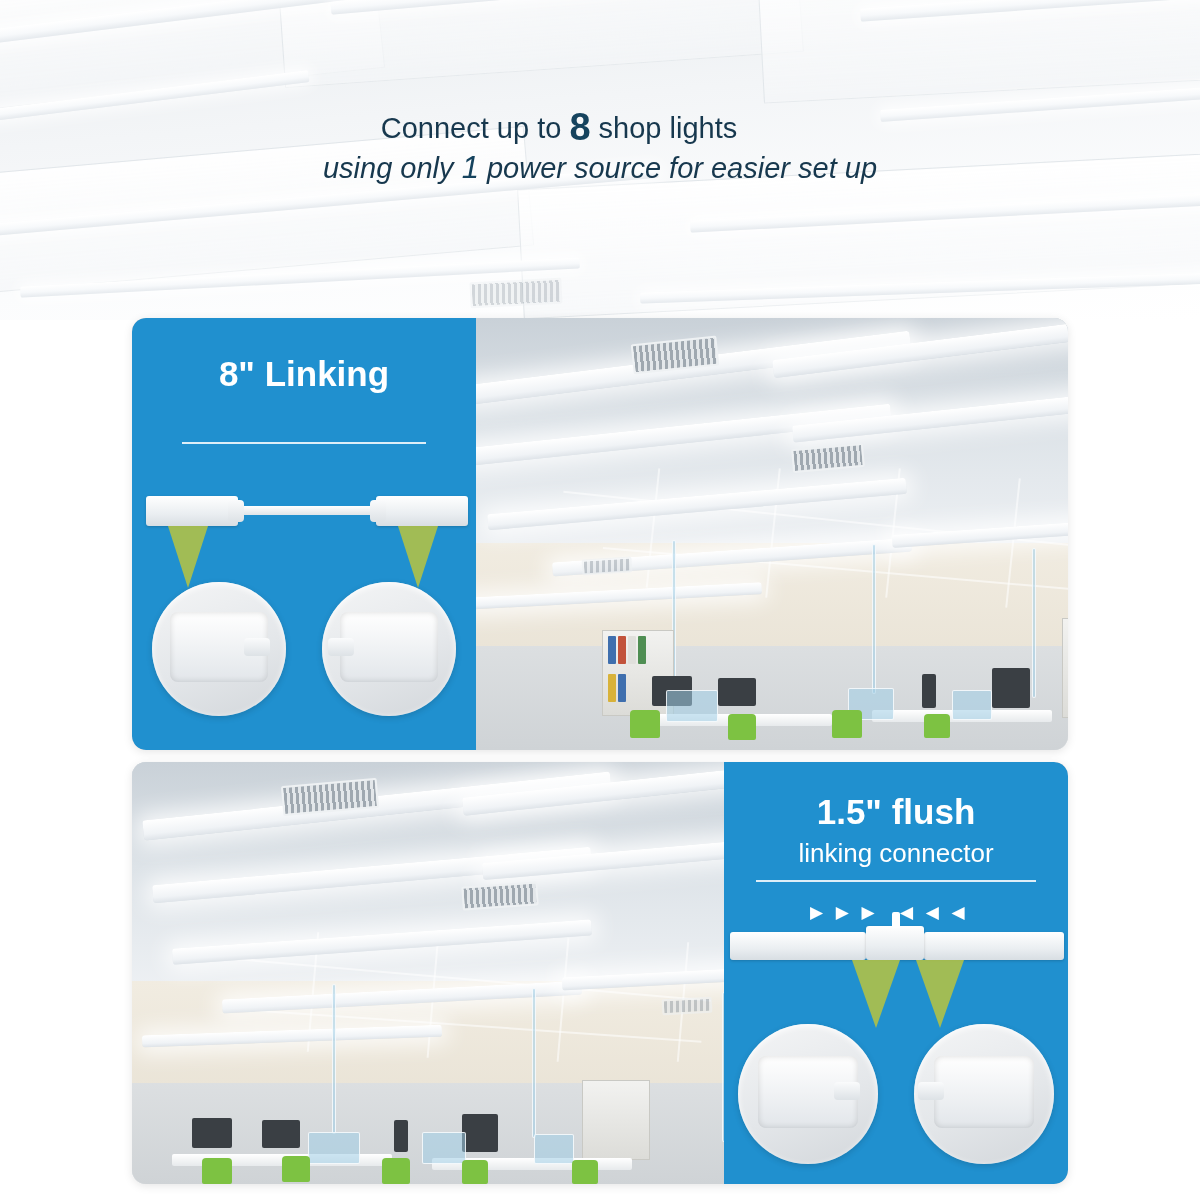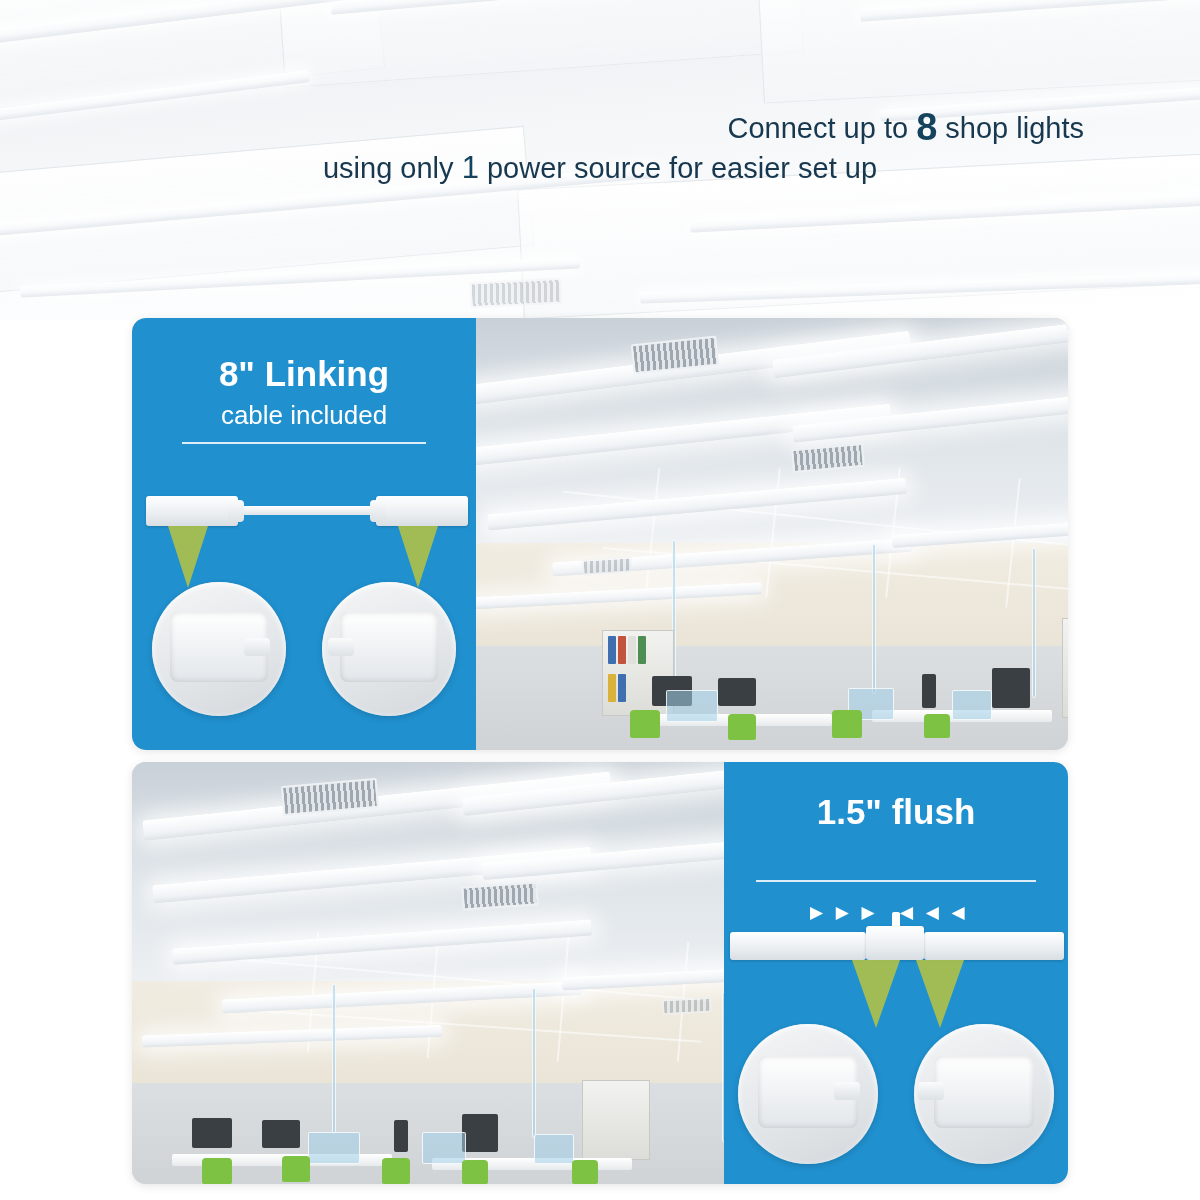--- a/index.html
+++ b/index.html
@@ -41,37 +41,38 @@
     left: 0; top: 26px; width: 1200px;
     text-align: center;
     font-size: 54px;
     font-weight: bold;
     letter-spacing: -0.5px;
     color: #1173bd;
     text-shadow: 0 2px 6px rgba(255,255,255,0.9);
   }
   .sub1 {
     position: absolute;
-    left: 0; top: 106px; width: 1084px;
-    text-align: right;
+    left: 17px; top: 106px; width: 1084px;
+    text-align: center;
     font-size: 29px;
     color: #17384e;
   }
   .sub1 .big {
     font-size: 38px;
     font-weight: bold;
     color: #15435e;
     vertical-align: -2px;
   }
   .sub2 {
     position: absolute;
     left: 0; top: 150px; width: 1200px;
     text-align: center;
     font-size: 29px;
     color: #17384e;
+    font-style: italic;
   }
   .sub2 .big { font-size: 31px; color: #15435e; }
 
   
   .panel {
     position: absolute;
     border-radius: 14px;
     overflow: hidden;
     background: #cfd6dc;
     box-shadow: 0 2px 10px rgba(0,0,0,0.10);
@@ -298,21 +299,20 @@
 
       <div class="chair" style="left:498px; top:392px; width:30px; height:28px;"></div>
       <div class="chair" style="left:596px; top:396px; width:28px; height:26px;"></div>
       <div class="chair" style="left:700px; top:392px; width:30px; height:28px;"></div>
       <div class="chair" style="left:792px; top:396px; width:26px; height:24px;"></div>
 
     </div>
 
     <div class="blue-box" id="blue-top">
       <div class="bb-title" style="top:36px;">8" Linking</div>
-      <div class="bb-sub" style="top:82px;">cable included</div>
       <div class="bb-rule" style="left:50px; top:124px; width:244px;"></div>
 
       <div class="conn-bar" style="left:14px; top:178px; width:92px; height:30px;"></div>
       <div class="conn-bar" style="left:244px; top:178px; width:92px; height:30px;"></div>
       <div class="conn-cable" style="left:100px; top:188px; width:150px;"></div>
       <div class="plug" style="left:96px; top:182px; width:16px; height:22px;"></div>
       <div class="plug" style="left:238px; top:182px; width:16px; height:22px;"></div>
 
       <div class="beam" style="left:36px; top:208px; border-left:20px solid transparent; border-right:20px solid transparent; border-top:62px solid #b8c43f; opacity:0.85;"></div>
       <div class="beam" style="left:266px; top:208px; border-left:20px solid transparent; border-right:20px solid transparent; border-top:62px solid #b8c43f; opacity:0.85;"></div>
@@ -379,20 +379,21 @@
 
       <div class="chair" style="left:70px; top:396px; width:30px; height:26px;"></div>
       <div class="chair" style="left:150px; top:394px; width:28px; height:26px;"></div>
       <div class="chair" style="left:250px; top:396px; width:28px; height:26px;"></div>
       <div class="chair" style="left:330px; top:398px; width:26px; height:24px;"></div>
       <div class="chair" style="left:440px; top:398px; width:26px; height:24px;"></div>
     </div>
 
     <div class="blue-box" id="blue-bottom">
       <div class="bb-title" style="top:30px;">1.5" flush</div>
+      <div class="bb-sub" style="top:76px;">linking connector</div>
       <div class="bb-rule" style="left:32px; top:118px; width:280px;"></div>
 
       <div class="arrows" style="left:86px; top:140px;">▶ ▶ ▶</div>
       <div class="arrows" style="left:176px; top:140px;">◀ ◀ ◀</div>
 
       <div class="conn-bar" style="left:6px; top:170px; width:136px; height:28px;"></div>
       <div class="conn-bar" style="left:200px; top:170px; width:140px; height:28px;"></div>
       <div class="conn-bar" style="left:142px; top:164px; width:58px; height:34px;"></div>
       <div style="position:absolute; left:168px; top:150px; width:8px; height:16px; background:#ffffff; border-radius:2px;"></div>
 

